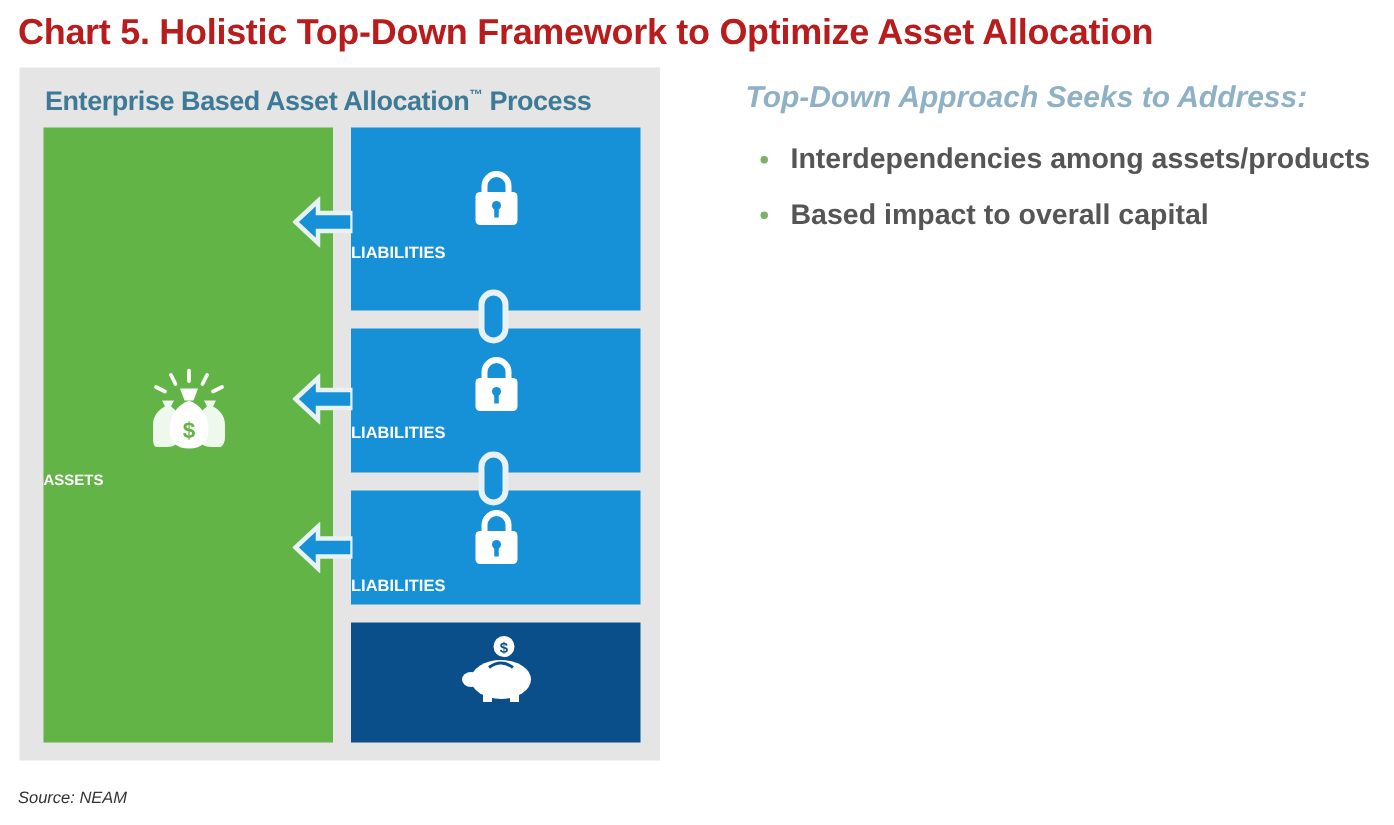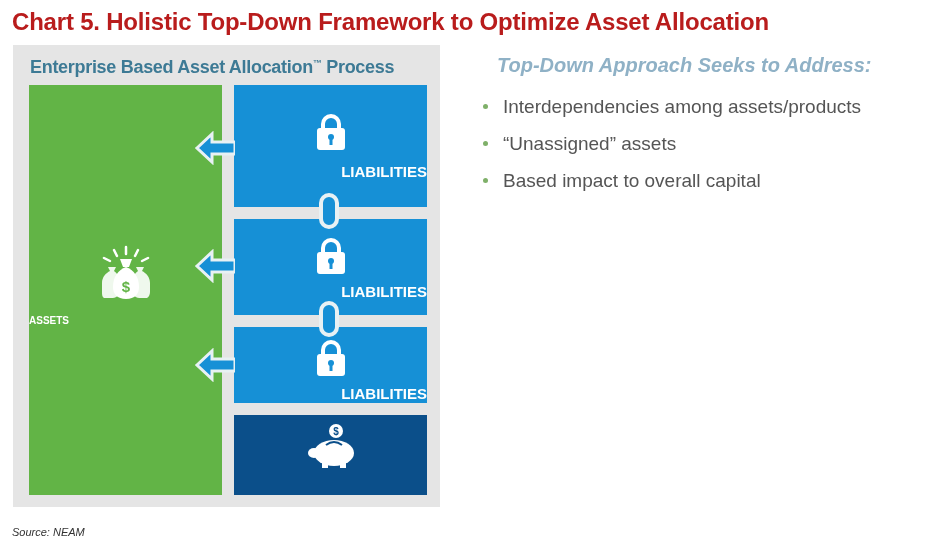--- a/index.html
+++ b/index.html
@@ -6,26 +6,26 @@
   body{width:929px;height:550px;background:#ffffff;position:relative;overflow:hidden;font-family:"Liberation Sans",sans-serif;}
   .title{position:absolute;left:12px;top:8px;font-size:24px;font-weight:bold;color:#b91c1c;letter-spacing:-0.2px;}
   .panel{position:absolute;left:13px;top:45px;width:427px;height:462px;background:#e5e5e5;}
   .panel-title{position:absolute;left:17px;top:12px;font-size:18px;font-weight:bold;color:#3d7a95;letter-spacing:-0.3px;white-space:nowrap;}
   .panel-title sup{font-size:9px;}
   .assets{position:absolute;left:16px;top:40px;width:193px;height:410px;background:#62b446;}
   .assets-label{position:absolute;left:0;width:100%;text-align:left;top:230px;color:#fff;font-weight:bold;font-size:10px;}
   .assets-icon{position:absolute;left:65px;top:160px;}
   .box{position:absolute;left:221px;width:193px;background:#1690d6;}
   .box.surplus{background:#0b4f8a;}
-  .box-label{position:absolute;left:0;width:100%;text-align:right;color:#fff;font-weight:bold;font-size:15px;}
+  .box-label{position:absolute;left:0;width:100%;text-align:left;color:#fff;font-weight:bold;font-size:11px;}
   .lock{position:absolute;left:82px;}
   .arrow{position:absolute;left:182px;}
   .link{position:absolute;left:306px;width:20px;height:36px;border:4px solid #e8f1f4;border-radius:12px;background:#1690d6;box-sizing:border-box;}
   .right-title{position:absolute;left:497px;top:54px;font-size:20px;font-style:italic;font-weight:bold;color:#8fb1c6;}
-  .bullets{position:absolute;left:483px;top:88px;margin:0;padding:0;list-style:none;}
+  .bullets{position:absolute;left:507px;top:88px;margin:0;padding:0;list-style:none;font-weight:bold;}
   .bullets li{font-size:19px;color:#555;height:37px;display:flex;align-items:center;}
   .dot{width:5px;height:5px;border-radius:50%;background:#7fb069;margin-right:15px;display:inline-block;}
   .source{position:absolute;left:12px;top:526px;font-size:11px;font-style:italic;color:#333;}
 </style>
 </head>
 <body>
 
 <div class="title">Chart 5. Holistic Top-Down Framework to Optimize Asset Allocation</div>
 
 <div class="panel">
@@ -106,21 +106,17 @@
 </div>
 
 <div class="right-title">Top-Down Approach Seeks to Address:</div>
 <ul class="bullets">
   <li>
       <span class="dot"></span>
       <span>Interdependencies among assets/products</span>
     </li>
   <li>
       <span class="dot"></span>
-      <span>“Unassigned” assets</span>
-    </li>
-  <li>
-      <span class="dot"></span>
       <span>Based impact to overall capital</span>
     </li>
 </ul>
 
 <div class="source">Source: NEAM</div>
 
 </body></html>

